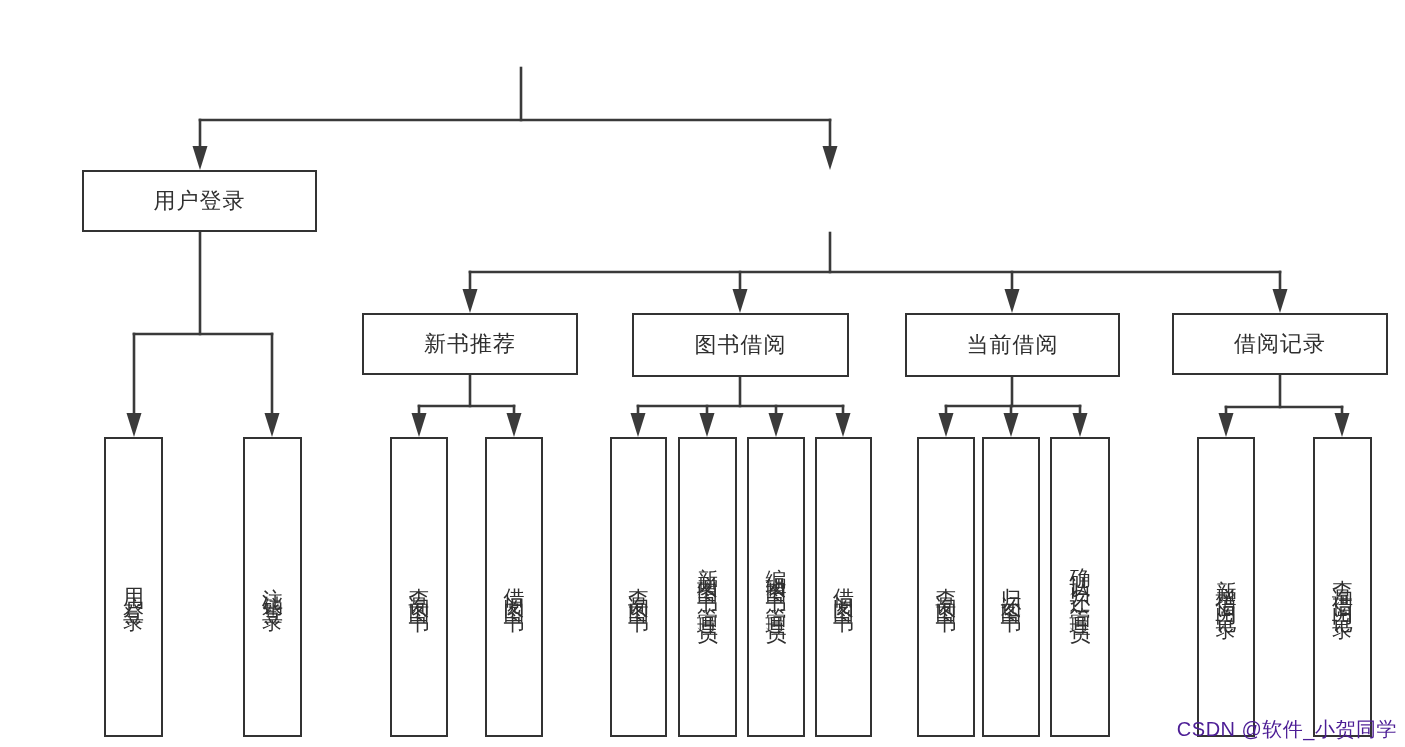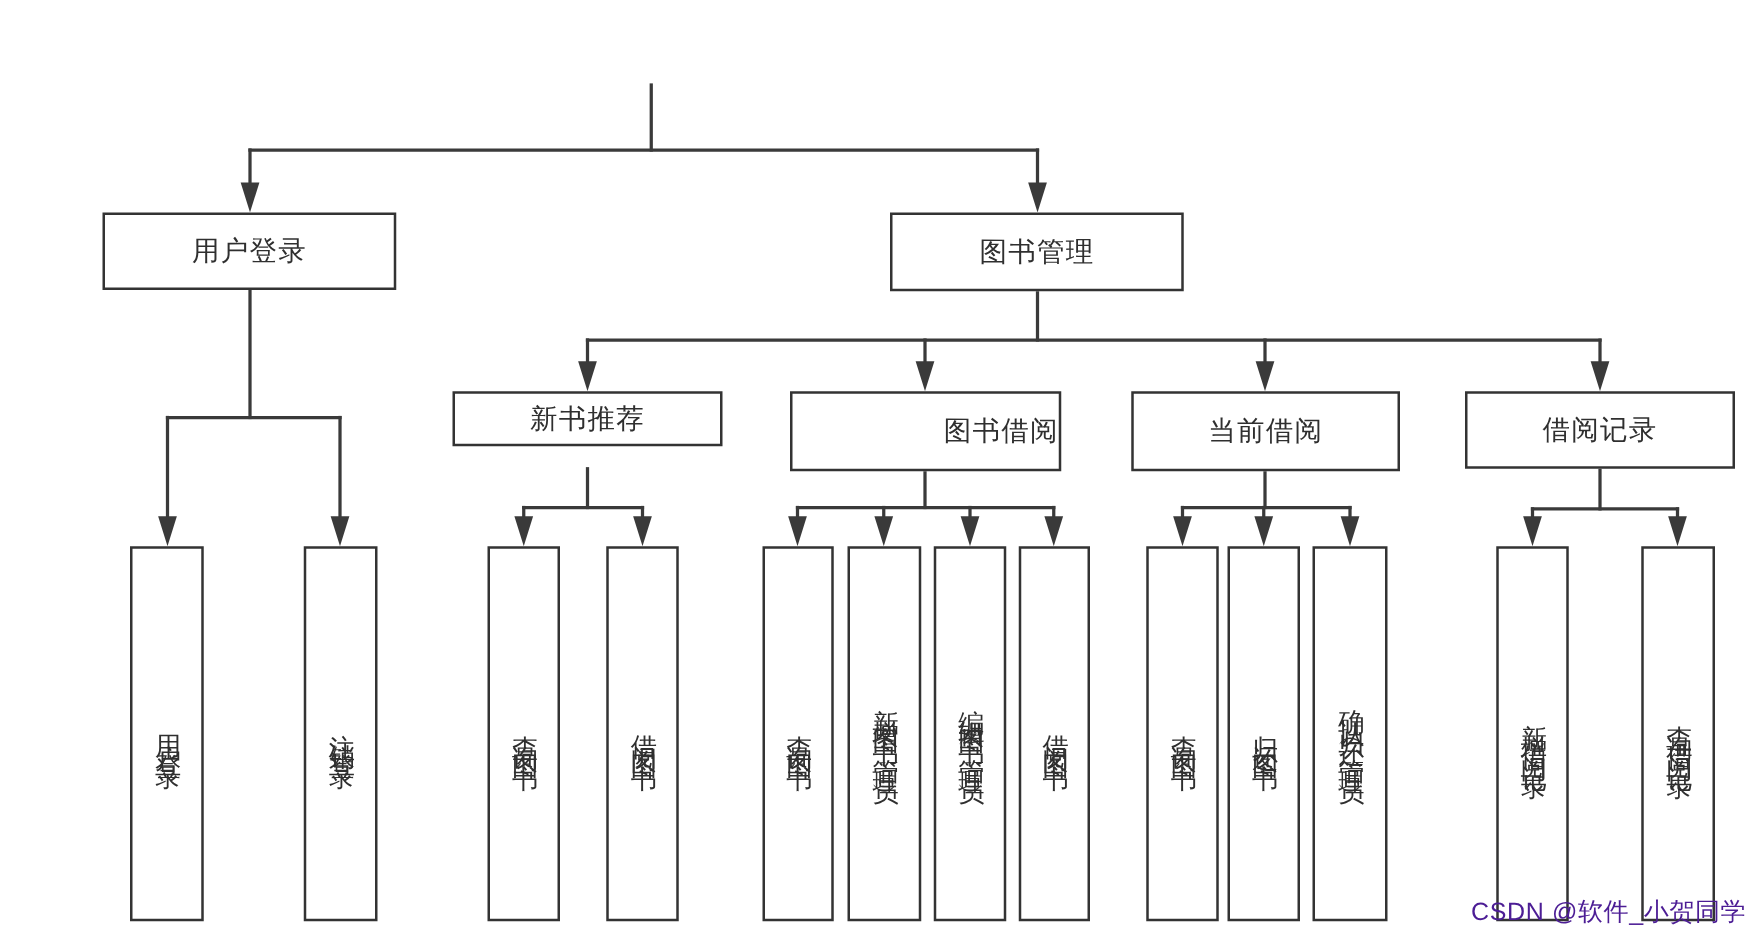--- a/index.html
+++ b/index.html
@@ -116,28 +116,25 @@
       <polygon points="1218.5,413 1233.5,413 1226,437" stroke="none"></polygon>
       <line x1="1342" y1="407" x2="1342" y2="415"></line>
       <polygon points="1334.5,413 1349.5,413 1342,437" stroke="none"></polygon>
     </g>
   </svg>
 
 
   <div class="box hbox" style="left:82px;top:170px;width:235px;height:62px;">
     <span>用户登录</span>
   </div>
-  <div class="box hbox" style="left:712px;top:170px;width:235px;height:63px;">
-    <span>图书管理</span>
-  </div>
 
-  <div class="box hbox" style="left:362px;top:313px;width:216px;height:44px;">
+  <div class="box hbox" style="left:362px;top:313px;width:216px;height:62px;">
     <span>新书推荐</span>
   </div>
-  <div class="box hbox" style="left:632px;top:313px;width:217px;height:64px;justify-content:flex-end;">
+  <div class="box hbox" style="left:632px;top:313px;width:217px;height:64px;">
     <span>图书借阅</span>
   </div>
   <div class="box hbox" style="left:905px;top:313px;width:215px;height:64px;text-align:right;">
     <span>当前借阅</span>
   </div>
   <div class="box hbox" style="left:1172px;top:313px;width:216px;height:62px;">
     <span>借阅记录</span>
   </div>
 
   <div class="box vbox" style="left:104px;top:437px;width:59px;height:300px;">

